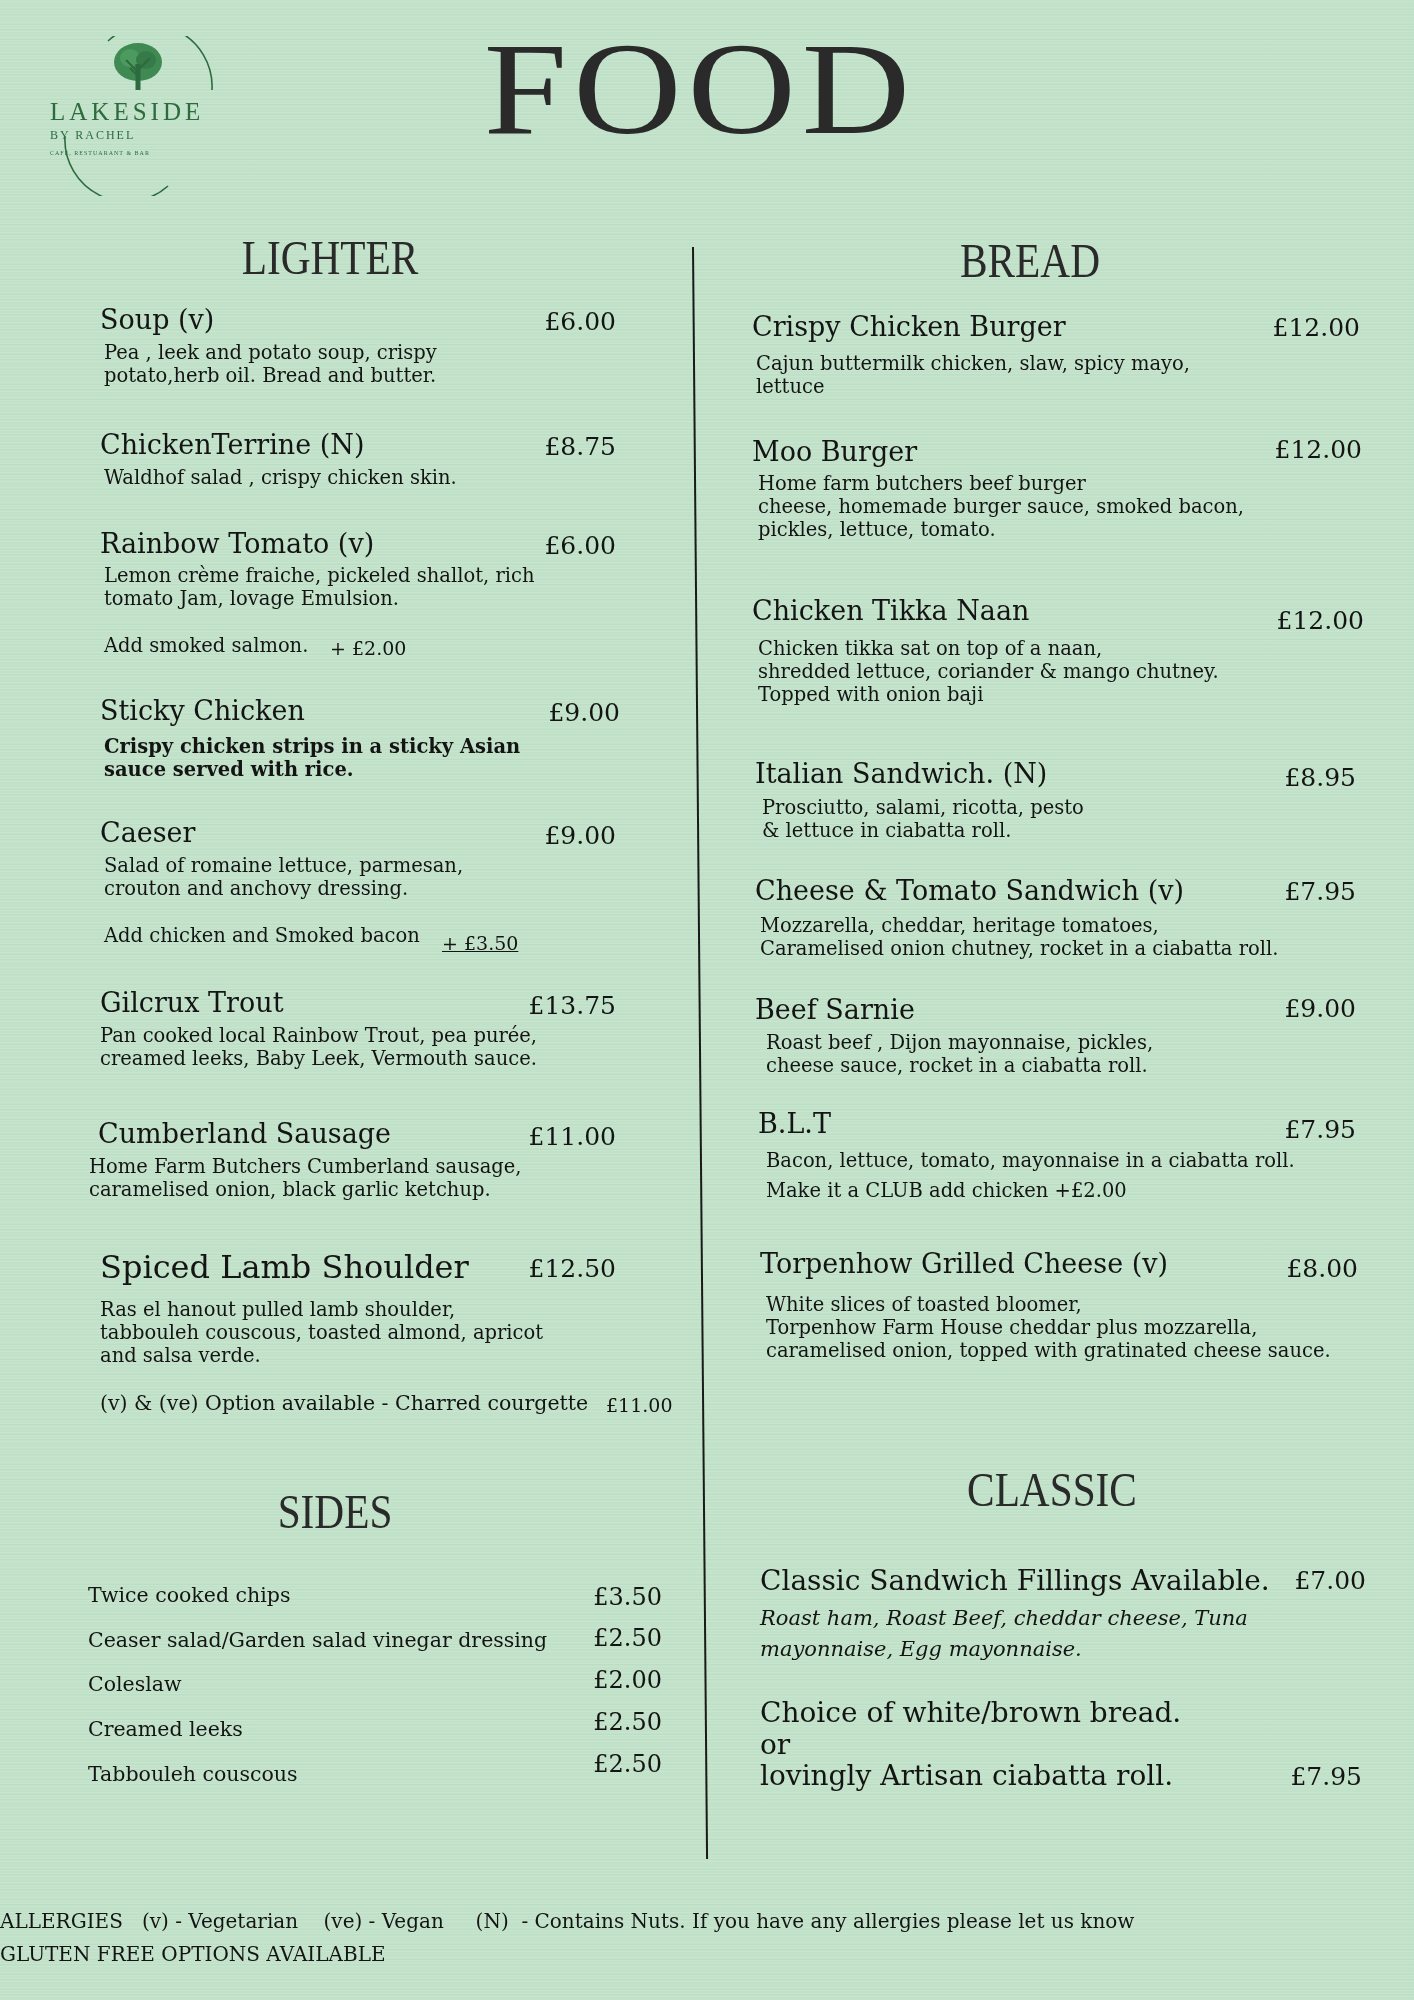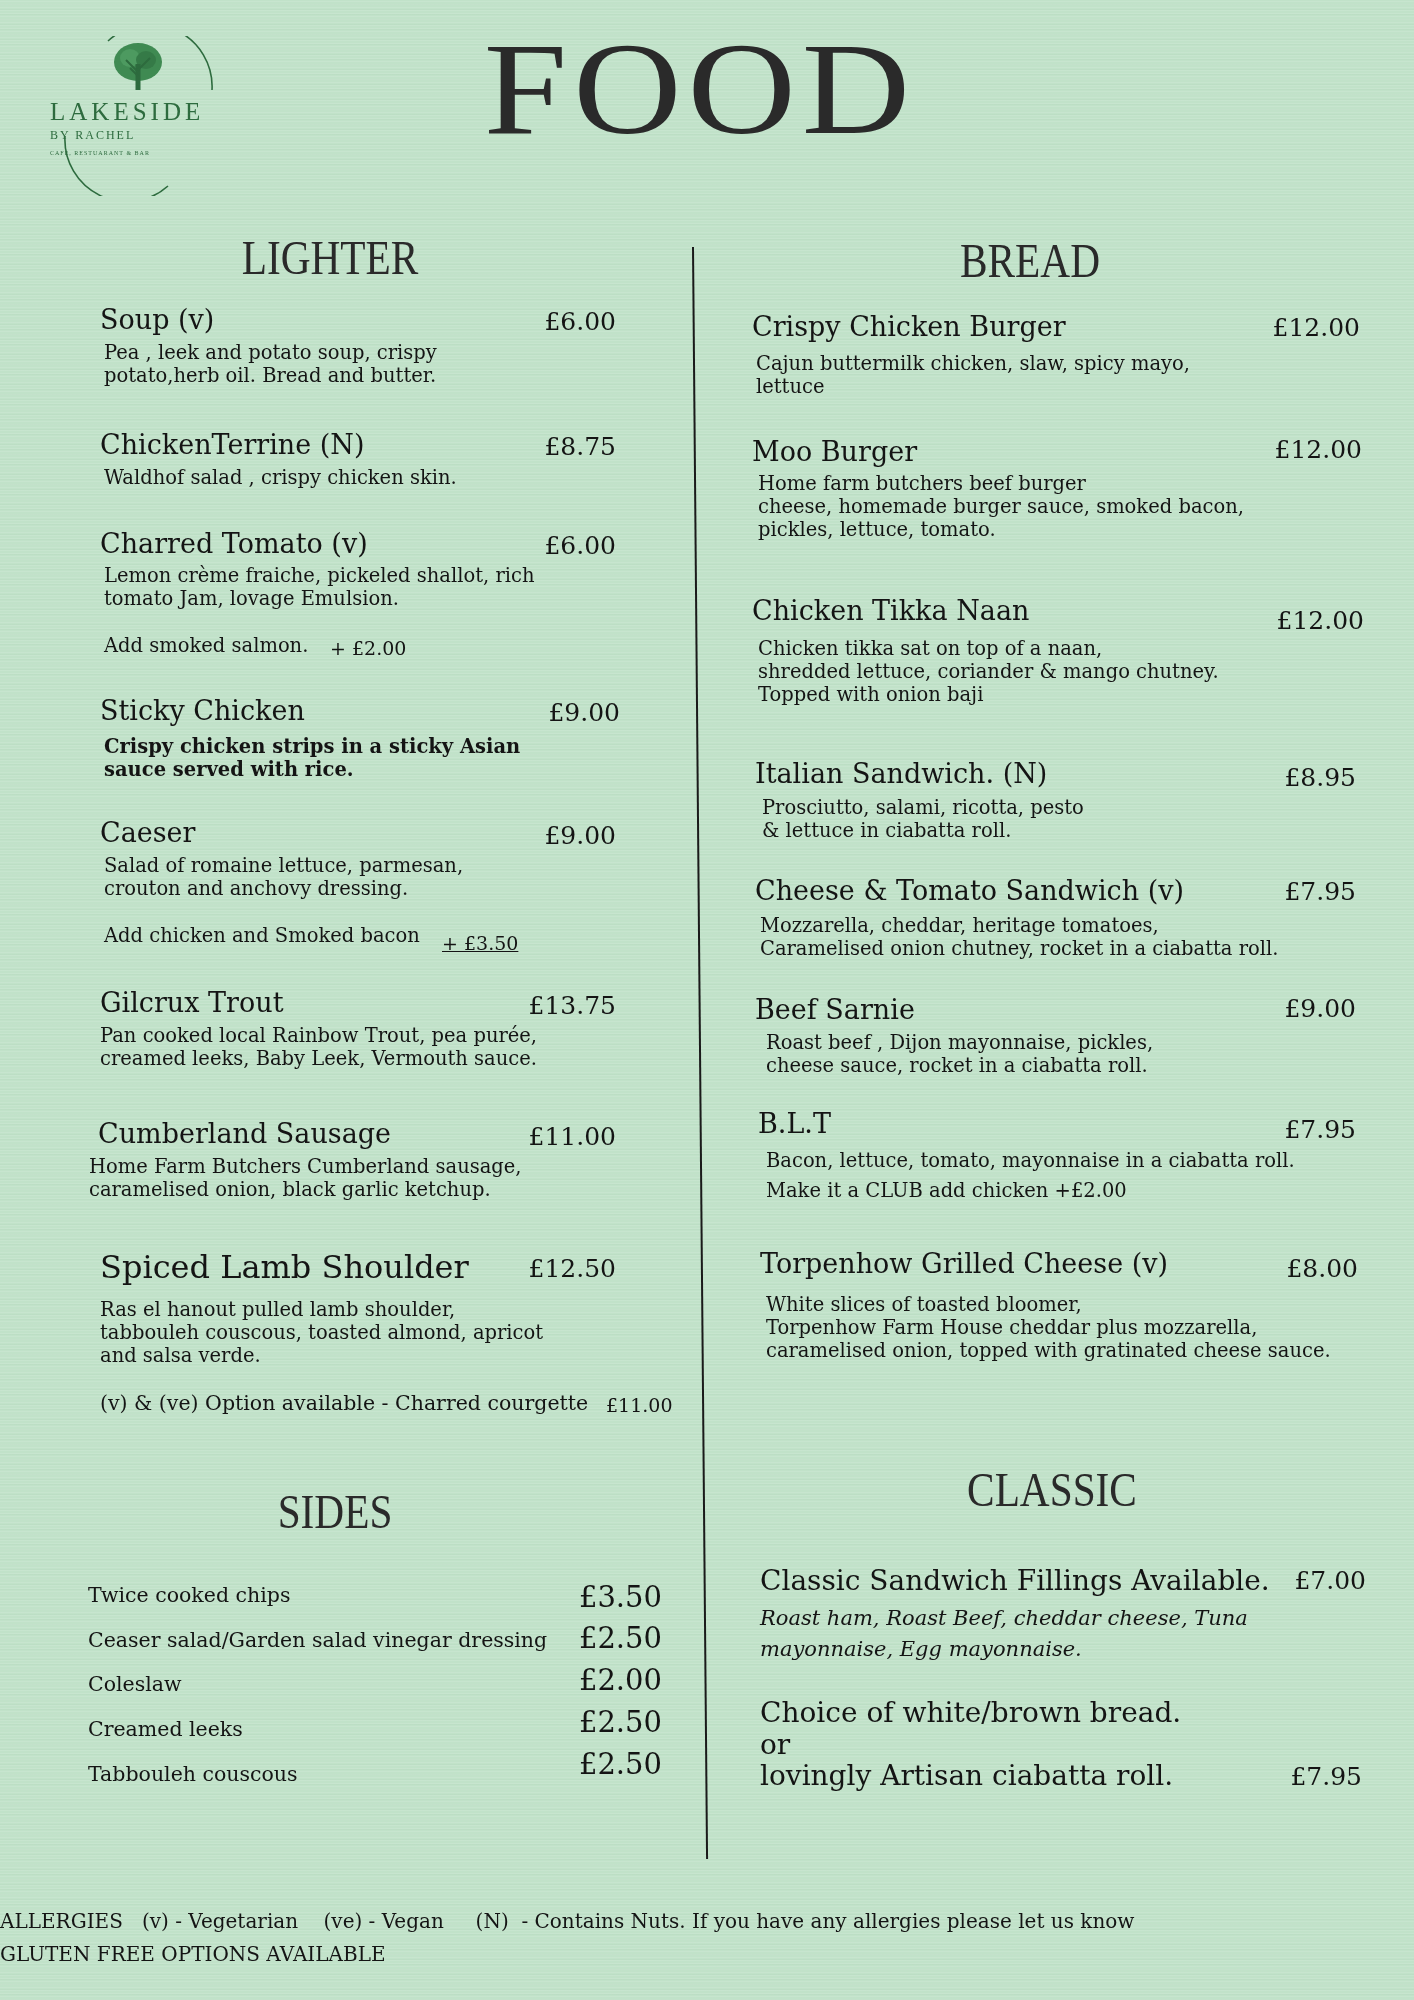--- a/index.html
+++ b/index.html
@@ -22,21 +22,21 @@
     font-family:"Liberation Serif", serif; color:#2a2a2a; text-align:center;
     font-size:48px; line-height:48px; letter-spacing:0px; transform:scaleX(0.86);
   }
   .divider { left:692px; top:247px; width:2px; height:1612px; background:#1a1a1a; transform:rotate(-0.5deg); transform-origin:top center; }
   .item-name { font-size:27px; line-height:32px; white-space:nowrap; }
   .item-price { font-size:25px; line-height:32px; white-space:nowrap; text-align:right; }
   .item-desc { font-size:19.5px; line-height:23px; white-space:pre-line; }
   .addon { font-size:19.5px; line-height:23px; white-space:nowrap; }
   .addon-price { font-size:19px; line-height:23px; white-space:nowrap; }
   .side-name { font-size:20.5px; line-height:26px; white-space:nowrap; }
-  .side-price { font-size:29px; line-height:30px; white-space:nowrap; text-align:right; }
+  .side-price { font-size:24px; line-height:30px; white-space:nowrap; text-align:right; }
   .footer { left:0; width:1414px; text-align:left; font-size:20px; line-height:26px; white-space:pre; }
   .logo { left:50px; top:36px; width:180px; height:160px; }
   .logo-text { font-family:"Liberation Serif", serif; color:#2d6b3e; position:absolute; }
 </style>
 </head>
 <body>
 
 <div class="abs logo">
   <svg class="abs" style="left:0;top:0" width="180" height="160" viewBox="0 0 180 160">
     <path d="M58 5 A62 62 0 0 1 162 54" fill="none" stroke="#2d6b3e" stroke-width="1.6"></path>
@@ -62,21 +62,21 @@
 
 <div class="abs item-name" style="left:100px;top:304px;">Soup (v)</div>
 <div class="abs item-price" style="left:480px;top:306px;width:136px;">£6.00</div>
 <div class="abs item-desc" style="left:104px;top:341px;">Pea , leek and potato soup, crispy
 potato,herb oil. Bread and butter.</div>
 
 <div class="abs item-name" style="left:100px;top:429px;">ChickenTerrine  (N)</div>
 <div class="abs item-price" style="left:480px;top:431px;width:136px;">£8.75</div>
 <div class="abs item-desc" style="left:104px;top:466px;">Waldhof salad , crispy chicken skin.</div>
 
-<div class="abs item-name" style="left:100px;top:528px;">Charred Tomato (v)</div>
+<div class="abs item-name" style="left:100px;top:528px;">Rainbow Tomato (v)</div>
 <div class="abs item-price" style="left:480px;top:530px;width:136px;">£6.00</div>
 <div class="abs item-desc" style="left:104px;top:564px;">Lemon crème fraiche, pickeled shallot, rich
 tomato Jam, lovage Emulsion.</div>
 <div class="abs addon" style="left:104px;top:634px;">Add smoked salmon.</div>
 <div class="abs addon-price" style="left:330px;top:637px;">+ £2.00</div>
 
 <div class="abs item-name" style="left:100px;top:695px;">Sticky Chicken</div>
 <div class="abs item-price" style="left:480px;top:697px;width:140px;">£9.00</div>
 <div class="abs item-desc" style="left:104px;top:735px;font-weight:bold;">Crispy chicken strips in a sticky Asian
 sauce served with rice.</div>

